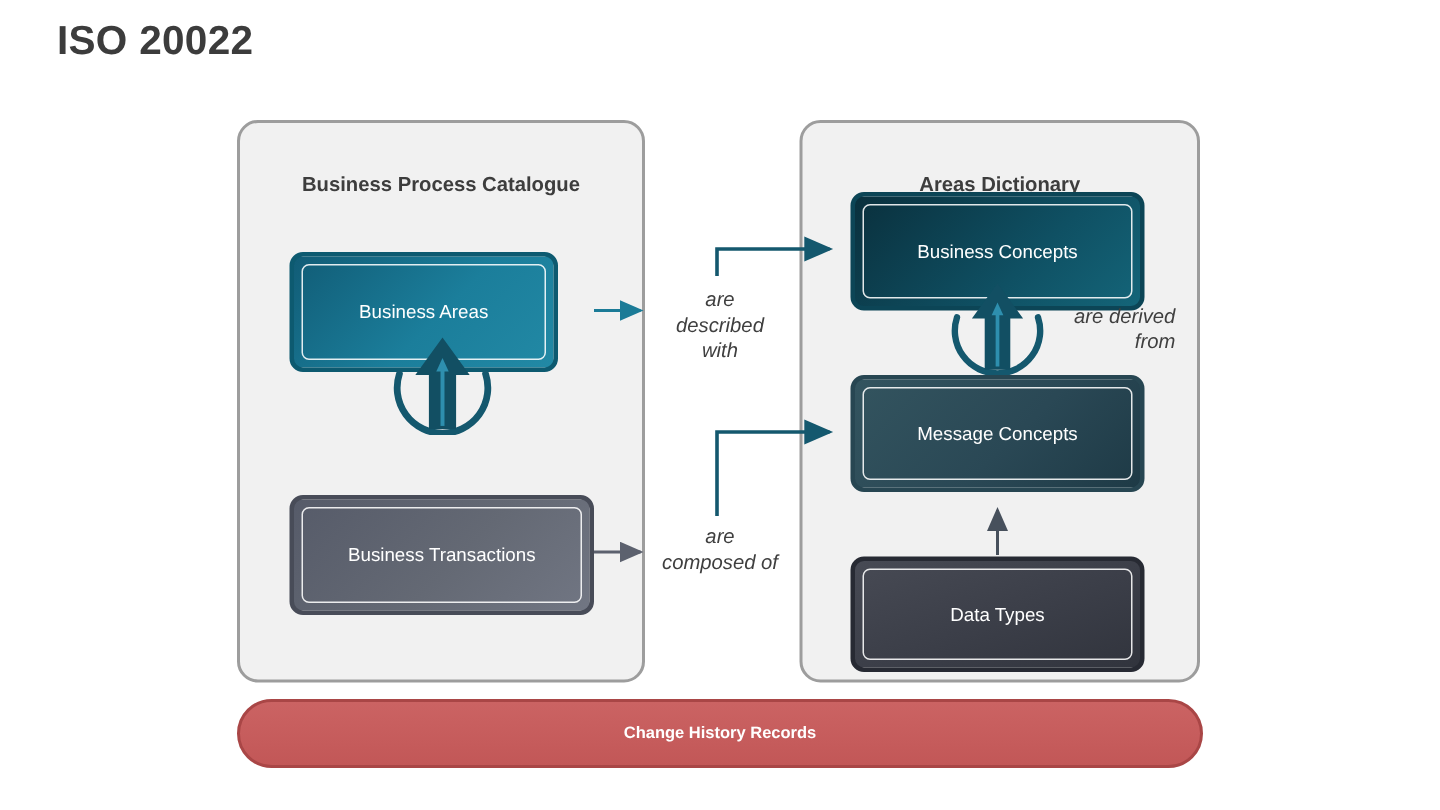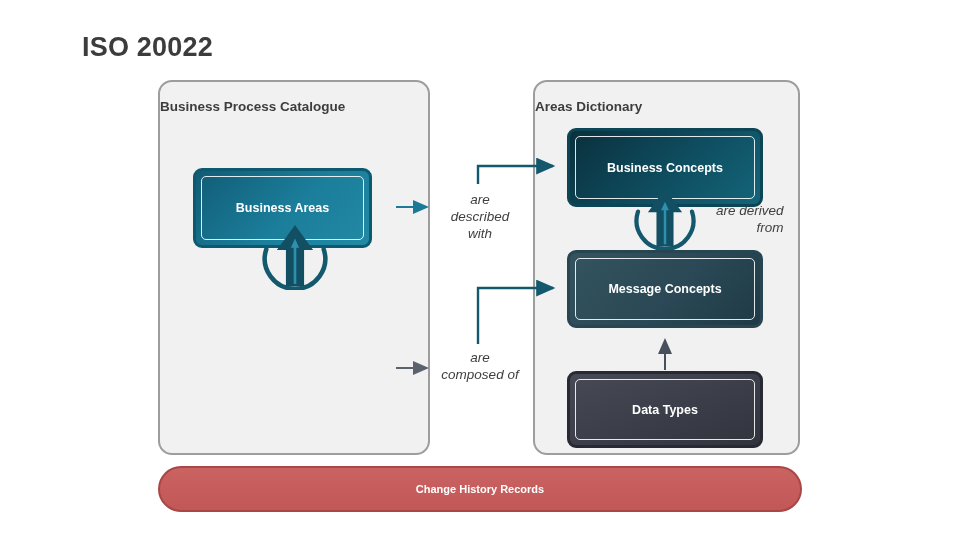--- a/index.html
+++ b/index.html
@@ -6,49 +6,49 @@
   html,body { width:960px; height:540px; }
   body {
     font-family:"Liberation Sans", sans-serif;
     background:#ffffff;
     position:relative;
     overflow:hidden;
   }
   .stage { position:absolute; inset:0; width:960px; height:540px; }
 
   .page-title {
-    position:absolute; left:38px; top:32px;
-    font-size:27px; font-weight:700; color:#3c3c3c; letter-spacing:0.2px;margin-left:44px;
+    position:absolute; left:38px; top:12px;
+    font-size:27px; font-weight:700; color:#3c3c3c; letter-spacing:0.2px;
   }
 
   .panel {
     position:absolute;
     background:#f1f1f1;
     border:2px solid #9d9d9d;
     border-radius:14px;
     z-index:1;
   }
   .panel-catalogue { left:158px; top:80px; width:272px; height:375px; }
   .panel-dictionary { left:533px; top:80px; width:267px; height:375px; }
   .panel-title {
-    position:absolute; left:0; right:0; top:17px;
-    text-align:left; font-size:13.5px; font-weight:700; color:#3d3d3d;
+    position:absolute; left:0; right:0; top:33px;
+    text-align:center; font-size:13.5px; font-weight:700; color:#3d3d3d;
   }
 
   .box {
     position:absolute;
     border-radius:9px;
     z-index:3;
   }
   .box .inner {
     position:absolute; inset:5px;
     border:1px solid rgba(255,255,255,0.88);
     border-radius:5px;
     display:flex; align-items:center; justify-content:center;
-    color:#ffffff; font-weight:700; font-size:12.5px;
+    color:#ffffff; font-weight:400; font-size:12.5px;
     text-align:center;
   }
   .box-business-areas {
     left:193px; top:168px; width:179px; height:80px;
     border:3px solid #0d5a70;
     background:linear-gradient(135deg,#115c76 0%,#1b7e9b 55%,#2289a5 100%);
   }
   .box-business-transactions {
     left:193px; top:330px; width:203px; height:80px;
     border:3px solid #484c58;
@@ -115,20 +115,25 @@
 
   <div class="panel panel-dictionary">
     <div class="panel-title">Areas Dictionary</div>
   </div>
 
   <div class="box box-business-areas">
     <div class="inner">
         <span>Business Areas</span>
       </div>
   </div>
+  <div class="box box-business-transactions">
+    <div class="inner">
+        <span>Business Transactions</span>
+      </div>
+  </div>
 
   <div class="box box-business-concepts">
     <div class="inner">
         <span>Business Concepts</span>
       </div>
   </div>
   <div class="box box-data-types">
     <div class="inner">
         <span>Data Types</span>
       </div>

